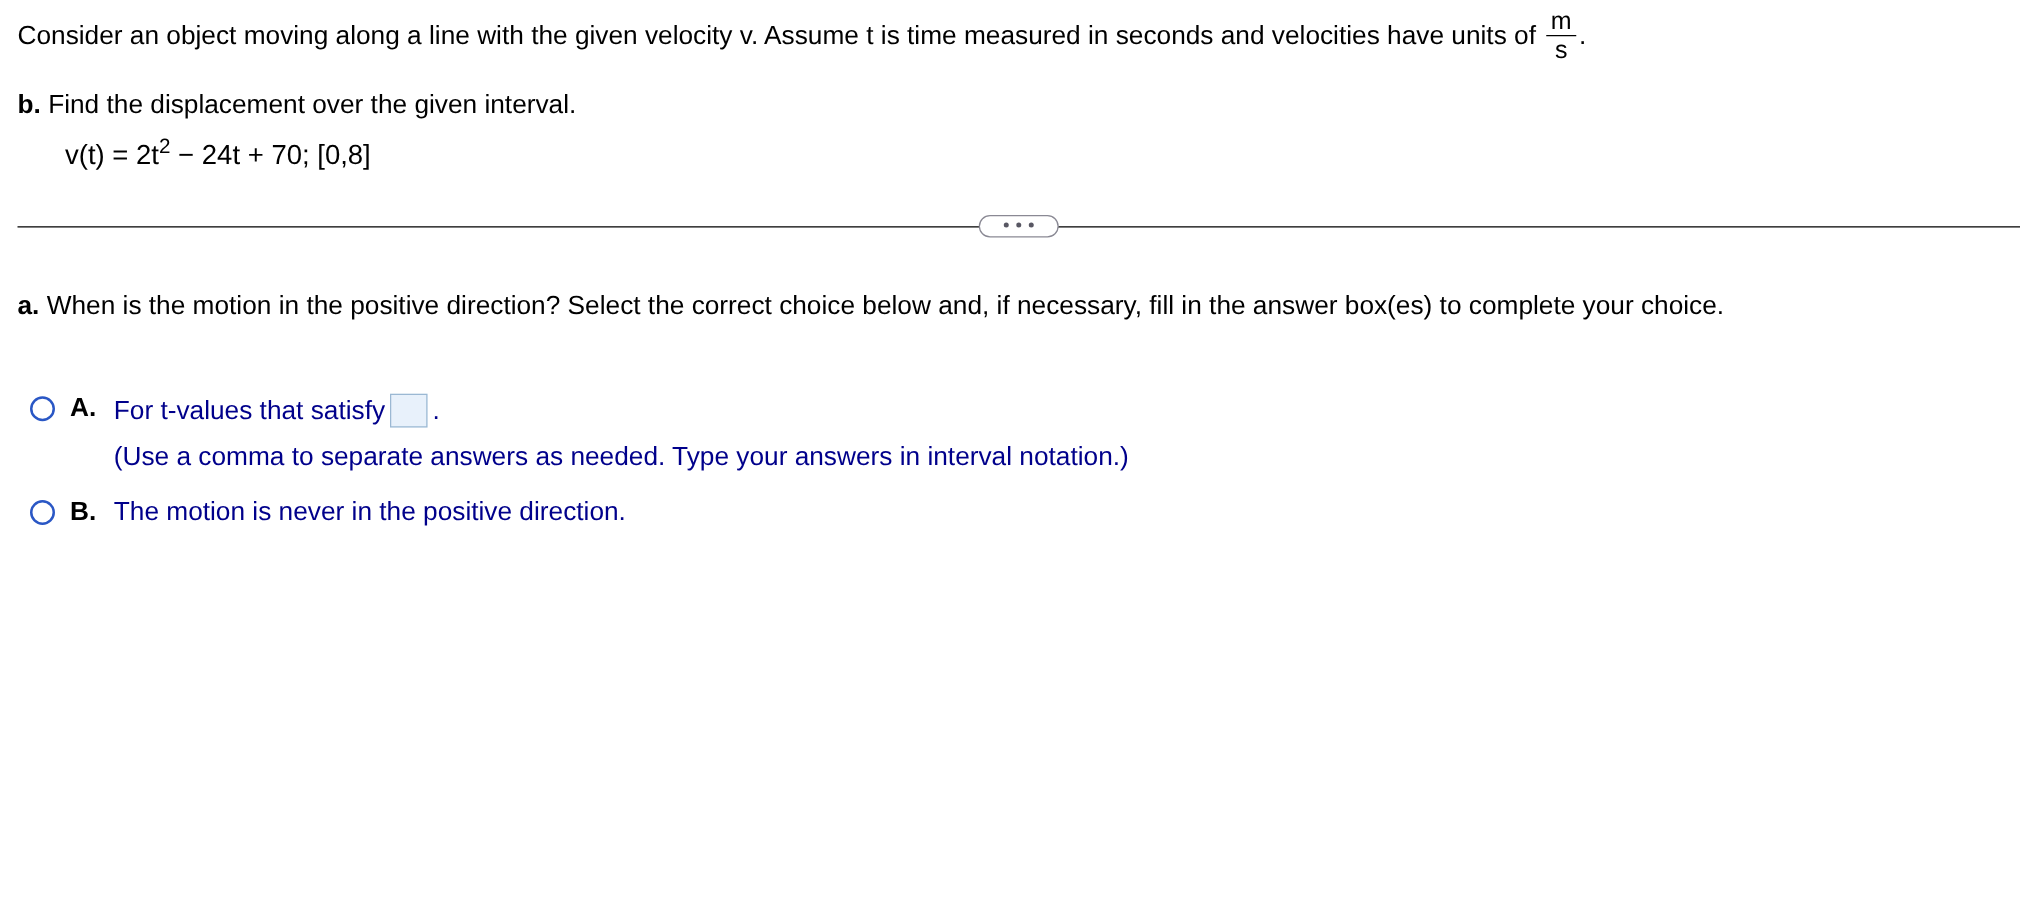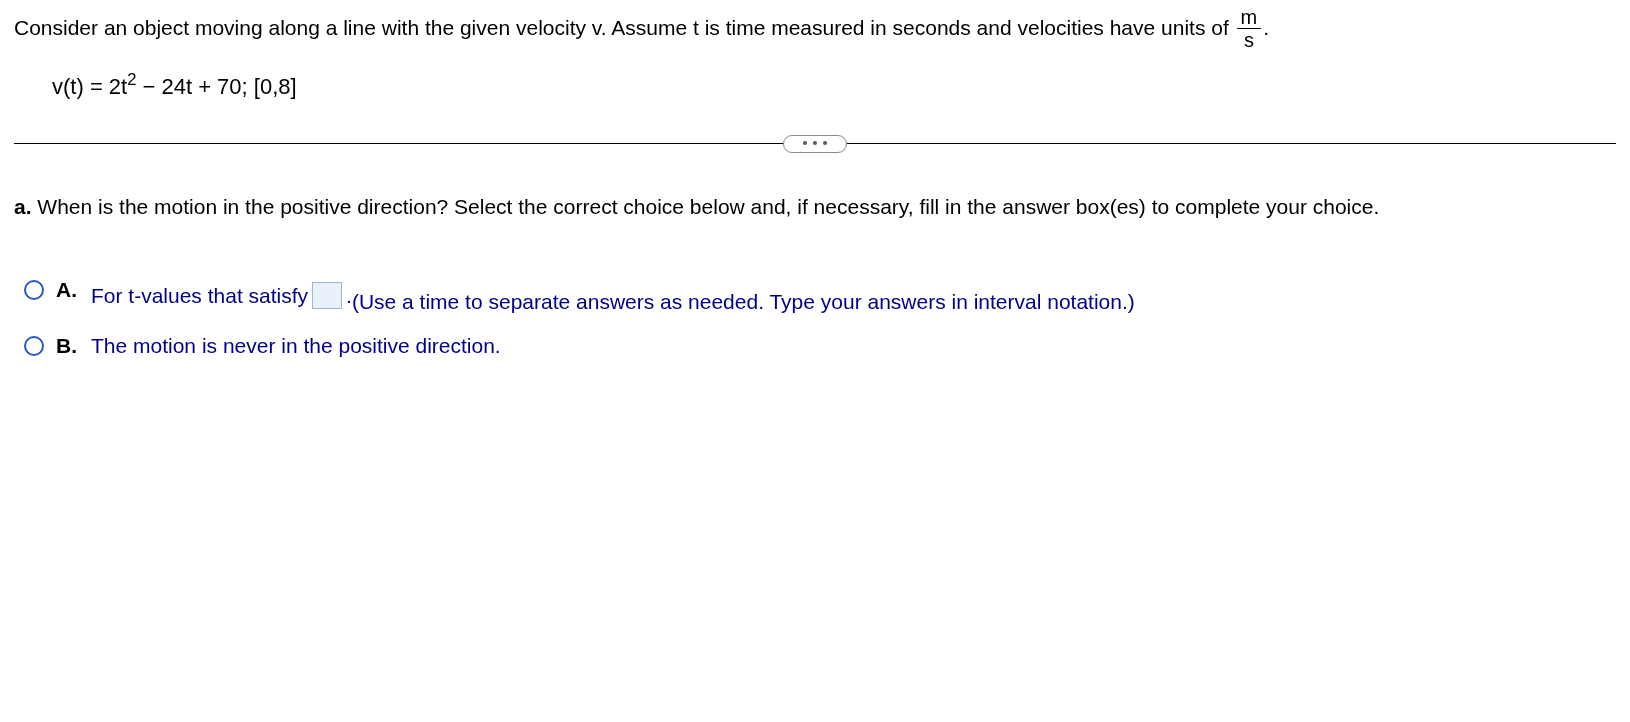--- a/index.html
+++ b/index.html
@@ -109,20 +109,21 @@
       flex-shrink: 0;
       background: #fff;
     }
     .choice-label {
       font-weight: bold;
       margin-right: 14px;
       min-width: 20px;
     }
     .choice-content {
       display: flex;
+      flex-direction: column;
       flex: 1;
     }
     .choice-line {
       display: flex;
       align-items: center;
       flex-wrap: wrap;
       color: #00008B;
     }
     .choice-hint {
       color: #00008B;
@@ -146,20 +147,24 @@
 
 <div class="intro-text">
   <span>Consider an object moving along a line with the given velocity v. Assume t is time measured in seconds and velocities have units of </span>
   <span class="fraction nowrap">
     <span class="num">m</span>
     <span class="den">s</span>
   </span><span>.</span>
 </div>
 
 <div class="parts-list">
+  <div>
+    <b>b.</b>
+    <span>Find the displacement over the given interval.</span>
+  </div>
   <div class="equation">
     <span>v(t) = 2t</span><span class="sup">2</span><span> − 24t + 70; [0,8]</span>
   </div>
 </div>
 
 <div class="divider-container">
   <hr class="hr-line">
   <div class="dots-badge">
     <span class="dots-inner"></span>
     <span class="dots-inner"></span>
@@ -175,21 +180,21 @@
 <div class="choices">
   <div class="choice">
     <div class="radio"></div>
     <div class="choice-label">A.</div>
     <div class="choice-content">
       <div class="choice-line">
         <span>For t-values that satisfy</span>
         <span class="answer-box"></span>
         <span>.</span>
       </div>
-      <div class="choice-hint">(Use a time to separate answers as needed. Type your answers in interval notation.)</div>
+      <div class="choice-hint">(Use a comma to separate answers as needed. Type your answers in interval notation.)</div>
     </div>
   </div>
 
   <div class="choice">
     <div class="radio"></div>
     <div class="choice-label">B.</div>
     <div class="choice-content">
       <div class="choice-line">
         <span>The motion is never in the positive direction.</span>
       </div>

